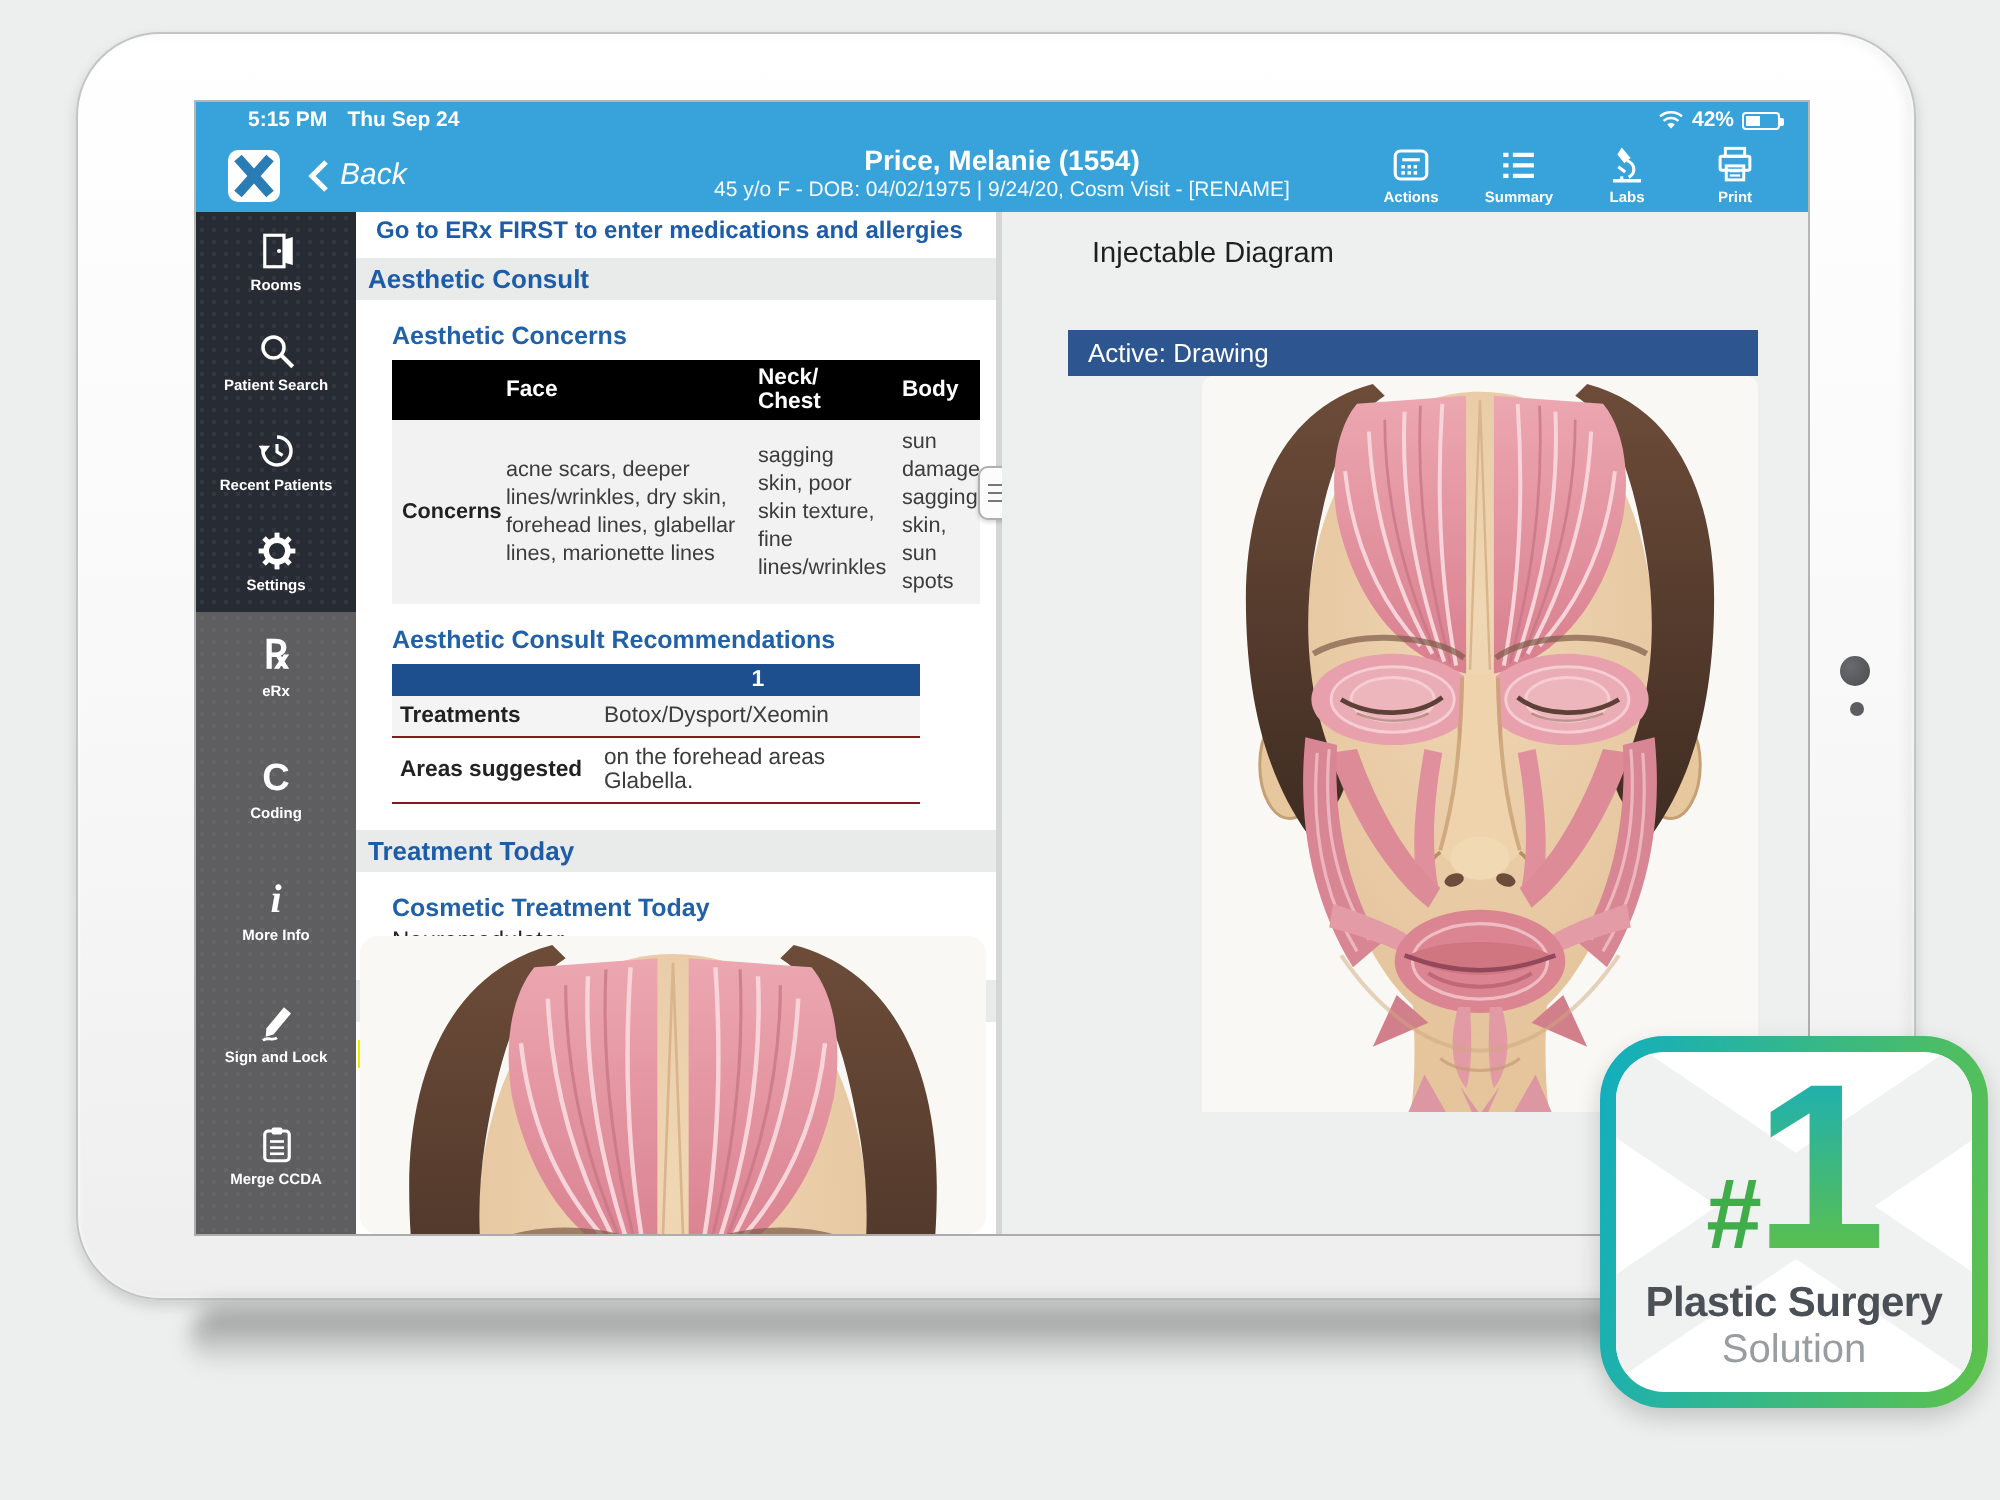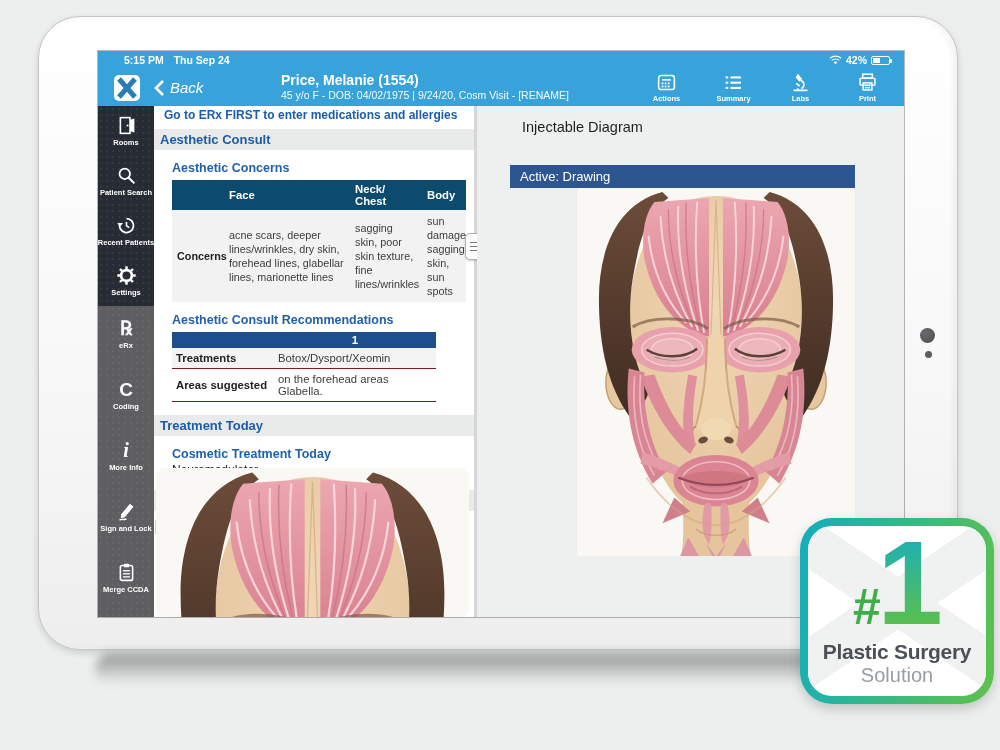--- a/index.html
+++ b/index.html
@@ -27,53 +27,53 @@
   .sb-left { display:flex; gap:10px; margin-left:12px; font-weight:bold;text-align:right; }
   .sb-right { margin-left:auto; display:flex; align-items:center; gap:4px; font-weight:bold; }
   .batt { width:19px; height:9px; border:1px solid #fff; border-radius:2px; position:relative; }
   .batt i { position:absolute; left:1px; top:1px; bottom:1px; width:42%; background:#fff; }
   .batt:after { content:''; position:absolute; right:-3px; top:2px; width:2px; height:4px; background:#fff; border-radius:0 1px 1px 0; }
 
   
   .navbar { height:37px; background:#38a3db; display:flex; align-items:center; position:relative; color:#fff; }
   .logo { width:26px; height:26px; margin-left:16px; flex:none; }
   .back { display:flex; align-items:center; gap:5px; margin-left:14px; font-size:15px; cursor:default;font-style:italic; }
-  .titles { position:absolute; left:50%; top:3px; transform:translateX(-50%); text-align:left; width:440px; }
+  .titles { position:absolute; left:50%; top:3px; transform:translateX(-50%); text-align:center; width:440px; }
   .nav-title { font-size:14px; font-weight:bold; }
   .nav-subtitle { font-size:10.5px; opacity:.95; margin-top:1px; }
-  .nav-actions { margin-left:auto; display:flex; gap:18px; margin-right:12px; }
+  .nav-actions { margin-left:auto; display:flex; gap:5px; margin-right:12px; }
   .nav-action { width:49px; display:flex; flex-direction:column; align-items:center; }
   .nav-action svg { width:21px; height:21px; }
   .nav-action .lbl { font-size:7.5px; font-weight:bold; margin-top:1px; }
 
   
   .body-row { position:relative; height:511px; display:flex; }
 
-  .sidebar { width:56px; height:100%; flex:none; }
+  .sidebar { width:80px; height:100%; flex:none; }
   .sb-group-dark { height:200px; background:#272b34;
     background-image:radial-gradient(rgba(255,255,255,.06) 1px, transparent 1.2px); background-size:6px 6px; }
   .sb-group-gray { height:311px; background:#5e5e61;
     background-image:radial-gradient(rgba(255,255,255,.05) 1px, transparent 1.2px); background-size:6px 6px; }
   .sb-item { display:flex; flex-direction:column; align-items:center; color:#fff; text-align:center; }
   .sb-group-dark .sb-item { height:50px; padding-top:8px; }
   .sb-group-gray .sb-item { height:61px; padding-top:11px; }
   .sb-item .ic { height:22px; display:flex; align-items:center; justify-content:center; }
   .sb-item .ic svg { width:21px; height:21px; }
   .sb-item .lbl { font-size:7.5px; font-weight:bold; margin-top:2px; line-height:1.25; width:66px; }
   .glyph-rx { font-size:20px; font-weight:bold; line-height:1; }
   .glyph-c { font-size:19px; font-weight:bold; line-height:1; }
   .glyph-i { font-size:20px; font-weight:bold; font-style:italic; font-family:"Liberation Serif", serif; line-height:1; }
 
   
   .main-pane { width:320px; height:100%; background:#fff; overflow:hidden; position:relative; flex:none; }
   .note { margin:2px 0 0 10px; color:#1d5ca9; font-weight:bold; font-size:12px; }
   .section-bar { margin-top:7px; background:#e9eaea; color:#1d5ca9; font-weight:bold; font-size:13px; padding:3px 6px; }
   .sub-heading { margin:11px 0 5px 18px; color:#2161a8; font-weight:bold; font-size:12.5px; }
   table.concerns { border-collapse:collapse; margin-left:18px; width:294px; font-size:10.8px; color:#3c3c3c; table-layout:fixed; }
-  .concerns th { background:#0c4a6e; color:#fff; text-align:left; padding:3px 5px; font-size:11.3px; font-weight:bold; }
+  .concerns th { background:#000000; color:#fff; text-align:left; padding:3px 5px; font-size:11.3px; font-weight:bold; }
   .concerns td { background:#f2f2f3; padding:4px 5px; vertical-align:middle; line-height:1.3; }
   .concerns td.lbl { font-weight:bold; color:#222; }
   table.recs { border-collapse:collapse; margin:2px 0 0 18px; width:264px; font-size:11.3px; color:#3c3c3c; table-layout:fixed; }
   .recs th { background:#1d4e8e; color:#fff; padding:2px 4px; font-size:11.5px; text-align:center; }
   .recs td { padding:4px 4px; border-bottom:1px solid #7f1d1d; }
   .recs tr.alt td { background:#f4f4f4; }
   .recs td.lbl { font-weight:bold; color:#222; }
   .value-text { margin:2px 0 0 18px; color:#222; font-size:12px; }
   .highlight { display:inline-block; margin:9px 0 0 1px; background:#f6e800; color:#1c55a0; font-weight:bold; font-size:12.5px; padding:0 2px; }
   .left-image { position:absolute; left:2px; top:362px; width:313px; height:149px; overflow:hidden;

